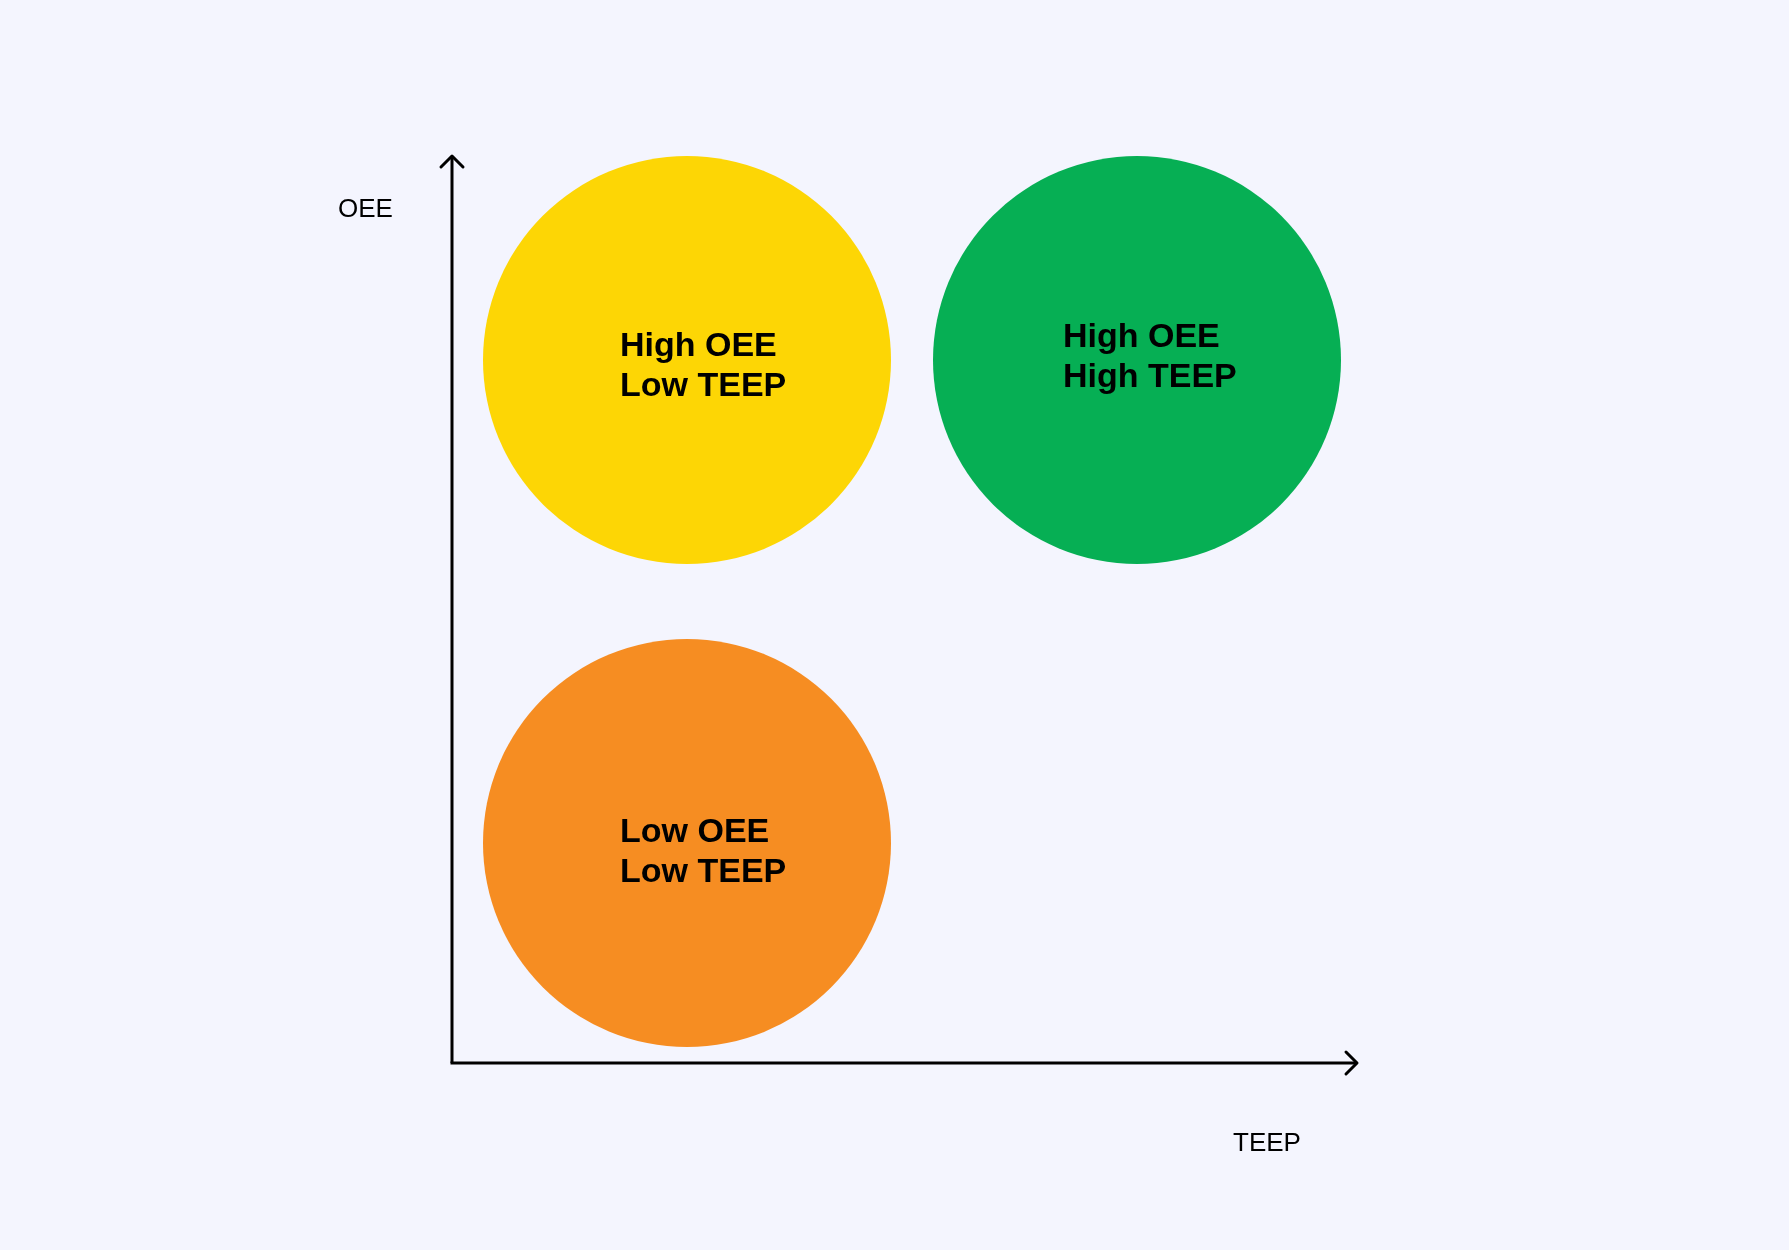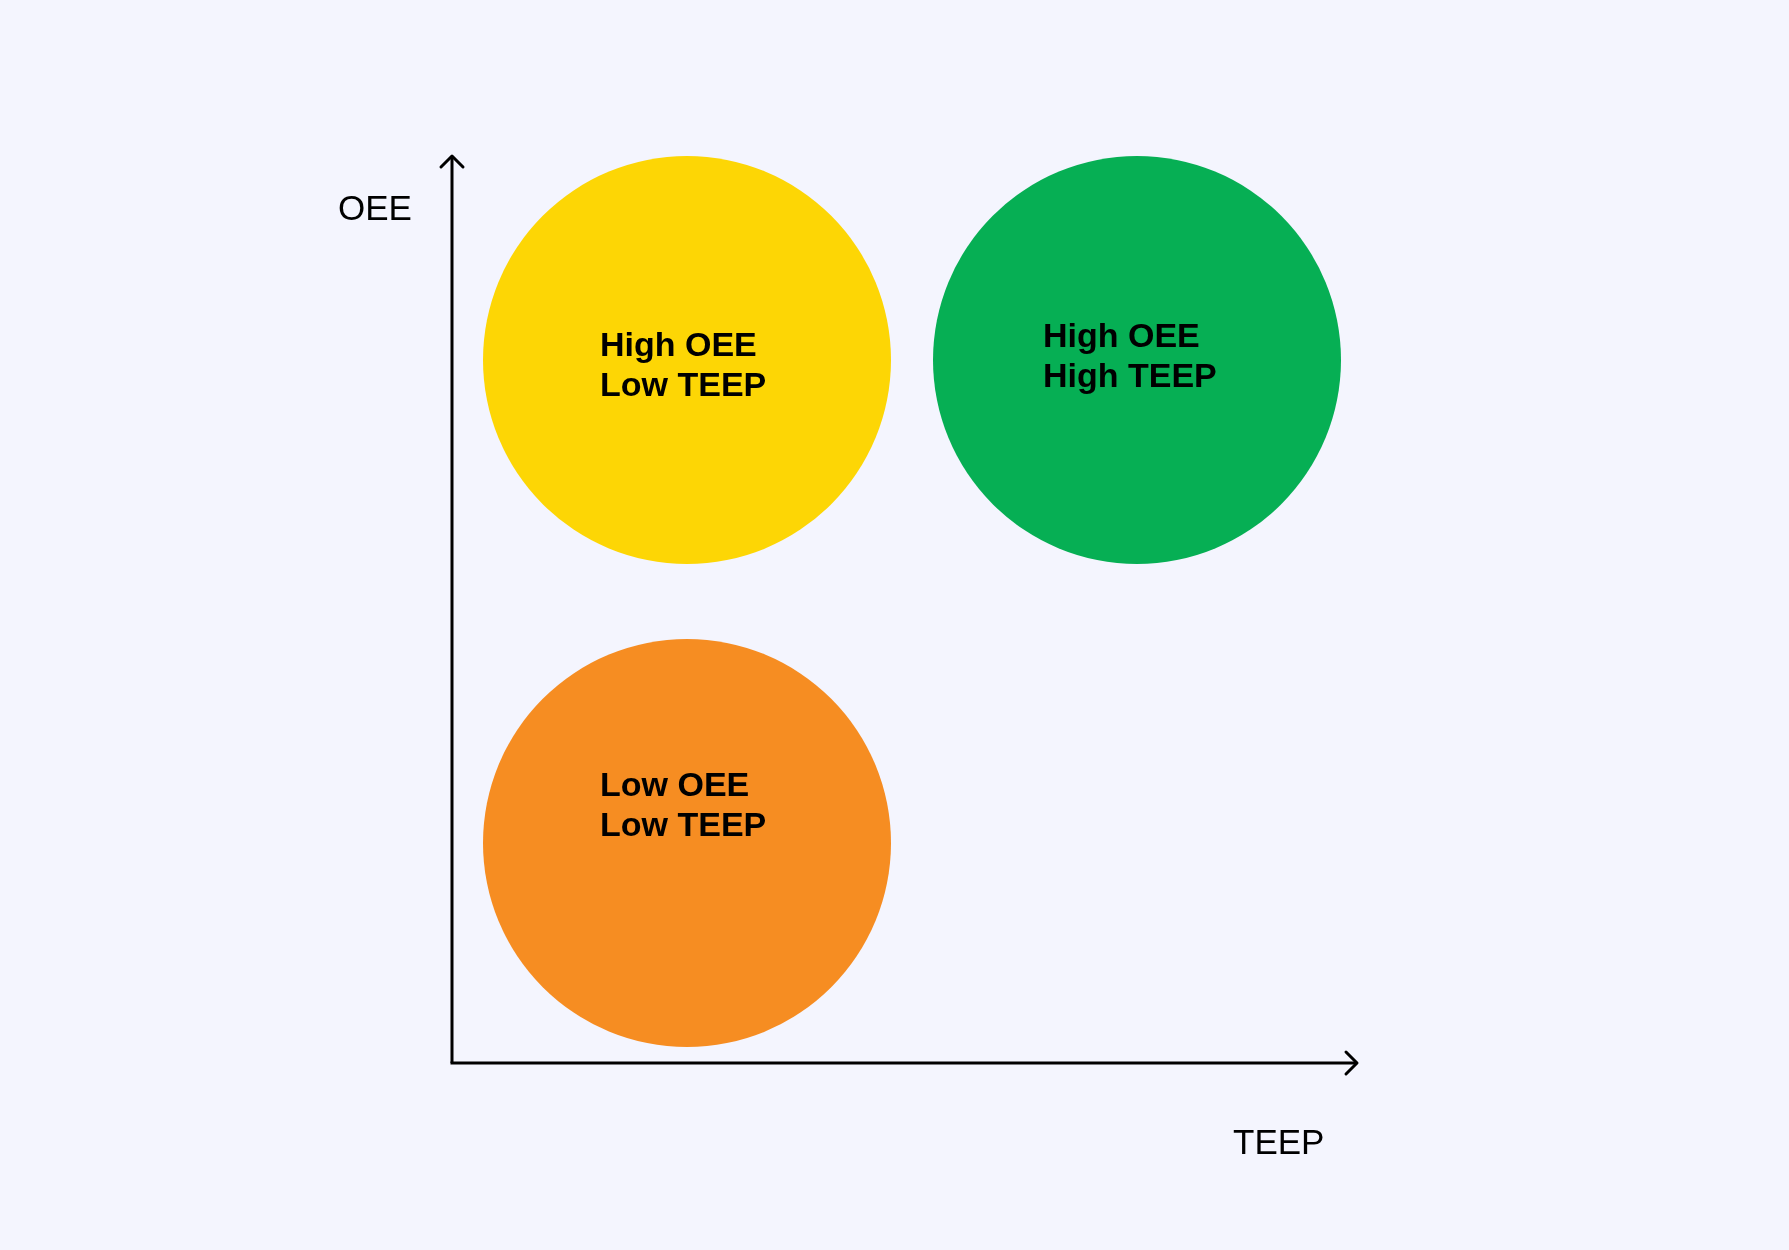--- a/index.html
+++ b/index.html
@@ -25,40 +25,41 @@
     .axes-svg {
       position: absolute;
       left: 0;
       top: 0;
       width: 1789px;
       height: 1250px;
     }
     .axis-label {
       position: absolute;
       font-family: "Liberation Sans", sans-serif;
-      font-size: 35px;
+      font-size: 26px;
       line-height: 40px;
       font-weight: 400;
       color: #000;
       white-space: nowrap;
     }
     .bubble {
       position: absolute;
       width: 408px;
       height: 408px;
       border-radius: 50%;
     }
     .bubble-text {
       position: absolute;
       font-family: "Liberation Sans", sans-serif;
       font-size: 34px;
       line-height: 40px;
       font-weight: 700;
       color: #000;
       white-space: nowrap;
+      margin-left: 20px;
     }
     .bubble-text span {
       display: block;
     }
   </style>
 </head>
 <body style="background: rgb(244, 245, 254);">
 
 <div class="canvas">
 
@@ -83,18 +84,18 @@
     <span>Low TEEP</span>
   </div>
 
   <div class="bubble" id="bubble-1" style="left: 933px; top: 156px; background: rgb(6, 175, 84);"></div>
   <div class="bubble-text" style="left:1043px; top:315px;">
     <span>High OEE</span>
     <span>High TEEP</span>
   </div>
 
   <div class="bubble" id="bubble-2" style="left: 483px; top: 639px; background: rgb(246, 141, 34);"></div>
-  <div class="bubble-text" style="left:600px; top:764px;">
+  <div class="bubble-text" style="left:600px; top:810px;">
     <span>Low OEE</span>
     <span>Low TEEP</span>
   </div>
 
 </div>
 
 </body></html>

